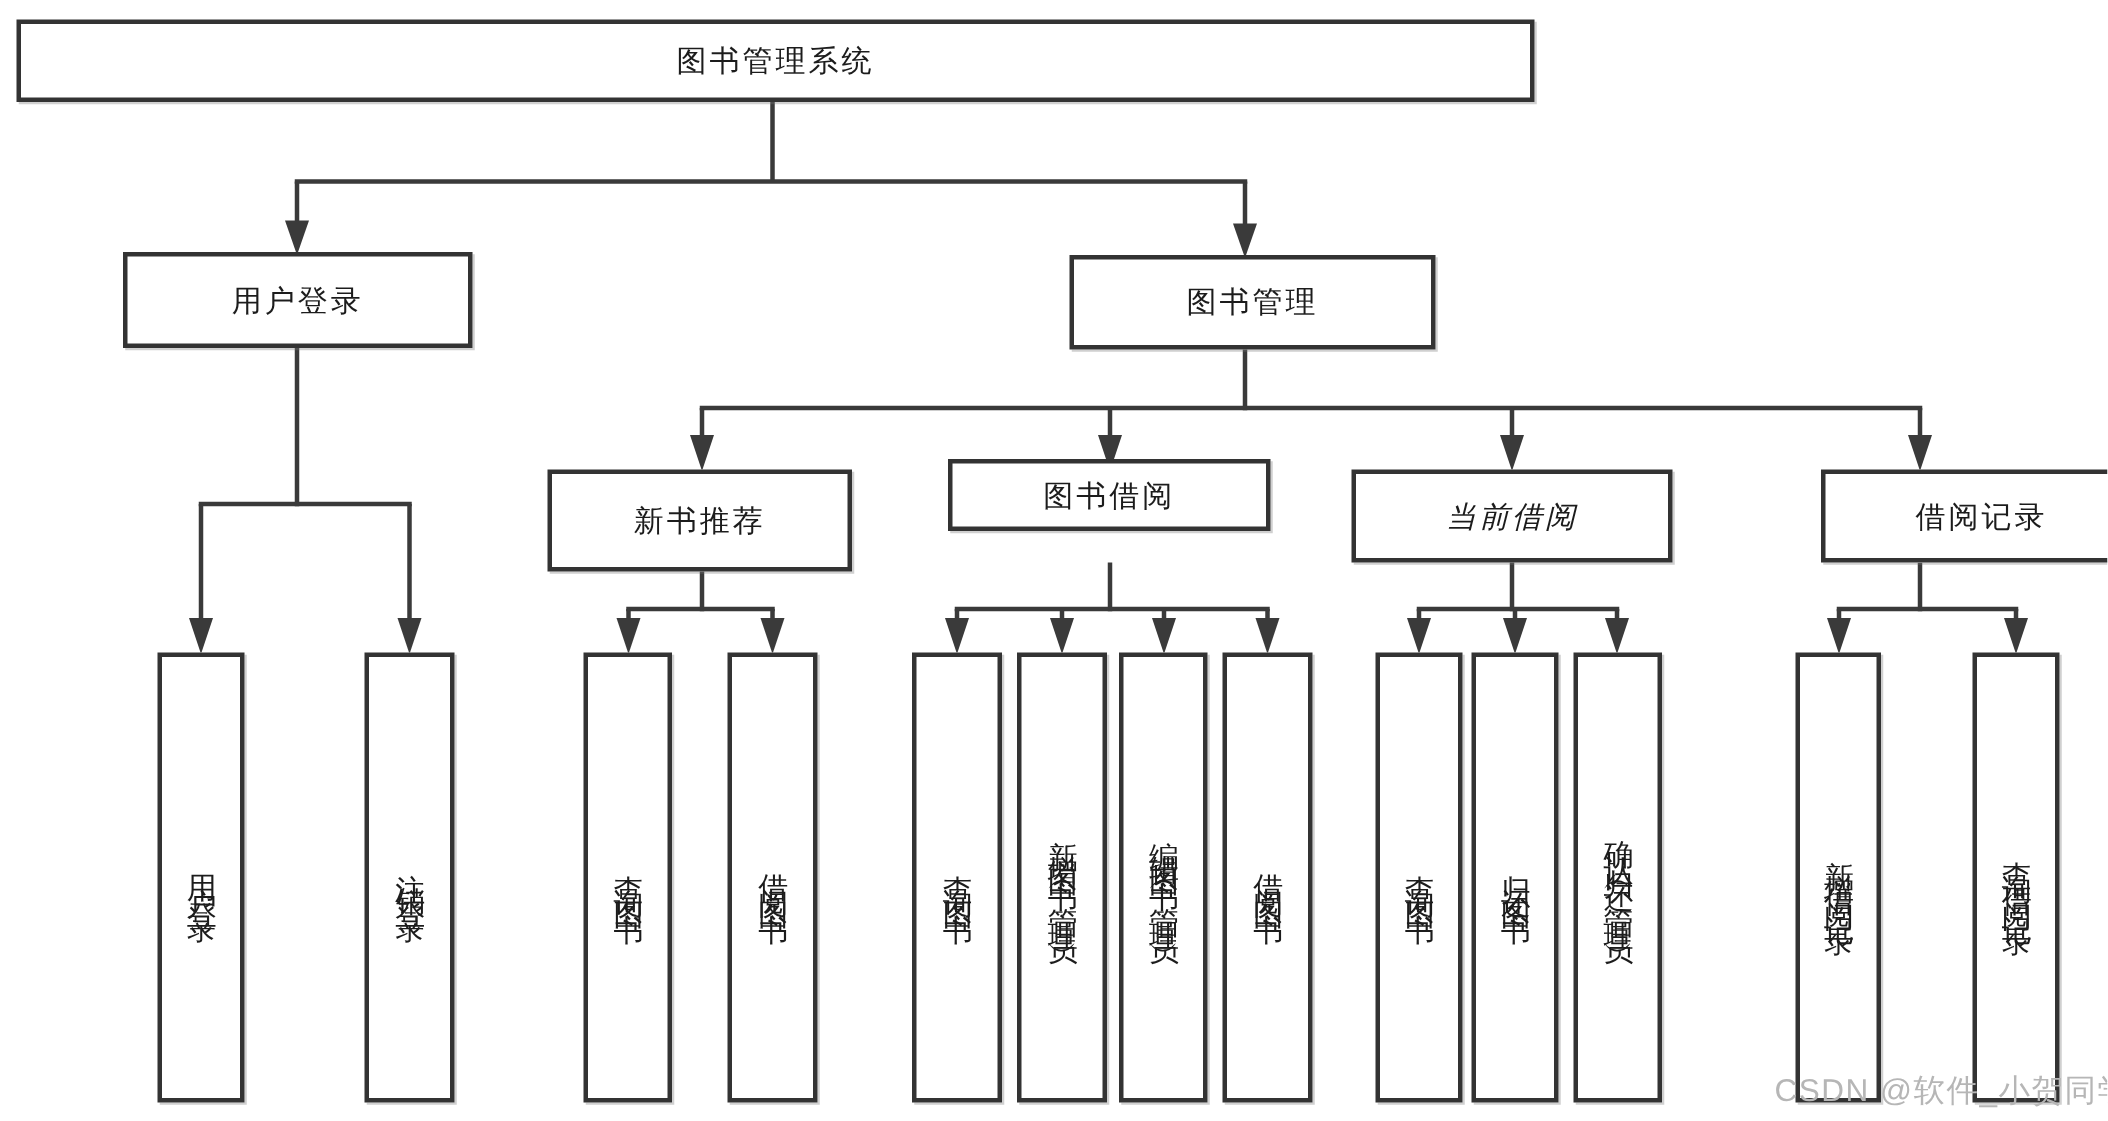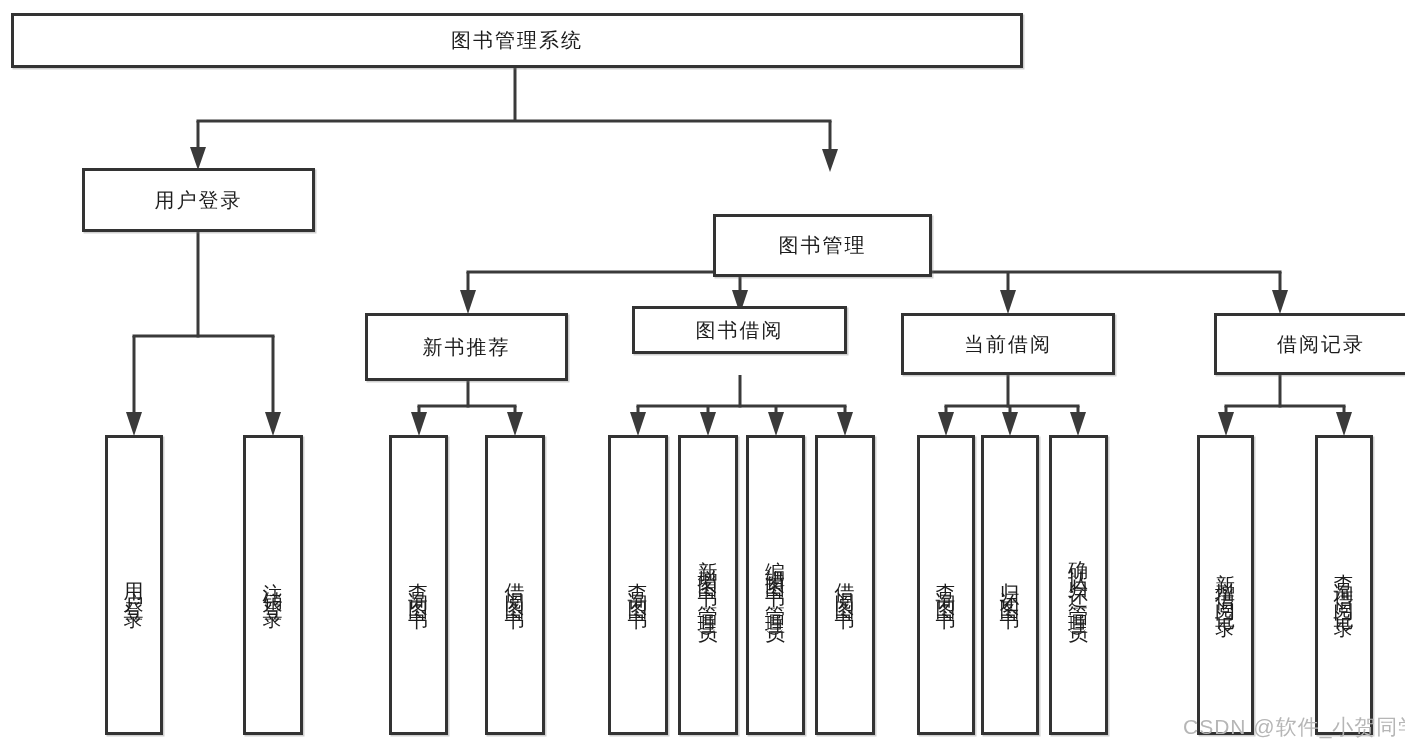--- a/index.html
+++ b/index.html
@@ -154,31 +154,31 @@
     </g>
   </svg>
 
   <div class="node" style="left:11px; top:13px; width:1012px; height:55px;">
     <span class="lbl">图书管理系统</span>
   </div>
 
   <div class="node" style="left:82px; top:168px; width:233px; height:64px;">
     <span class="lbl">用户登录</span>
   </div>
-  <div class="node" style="left:713px; top:170px; width:219px; height:63px;margin-top:44px;">
+  <div class="node" style="left:713px; top:170px; width:244px; height:63px;">
     <span class="lbl">图书管理</span>
   </div>
 
   <div class="node" style="left:365px; top:313px; width:203px; height:68px;">
     <span class="lbl">新书推荐</span>
   </div>
   <div class="node" style="left:632px; top:306px; width:215px; height:48px;">
     <span class="lbl">图书借阅</span>
   </div>
-  <div class="node" style="left:901px; top:313px; width:214px; height:62px;">
+  <div class="node" style="left:901px; top:313px; width:214px; height:62px;font-style:italic;">
     <span class="lbl">当前借阅</span>
   </div>
   <div class="node" style="left:1172px; top:313px; width:214px; height:62px;margin-left:42px;">
     <span class="lbl">借阅记录</span>
   </div>
 
   <div class="leaf" style="left:105px; width:58px;">
     <span class="vlbl">用户登录</span>
   </div>
   <div class="leaf" style="left:243px; width:60px;">

